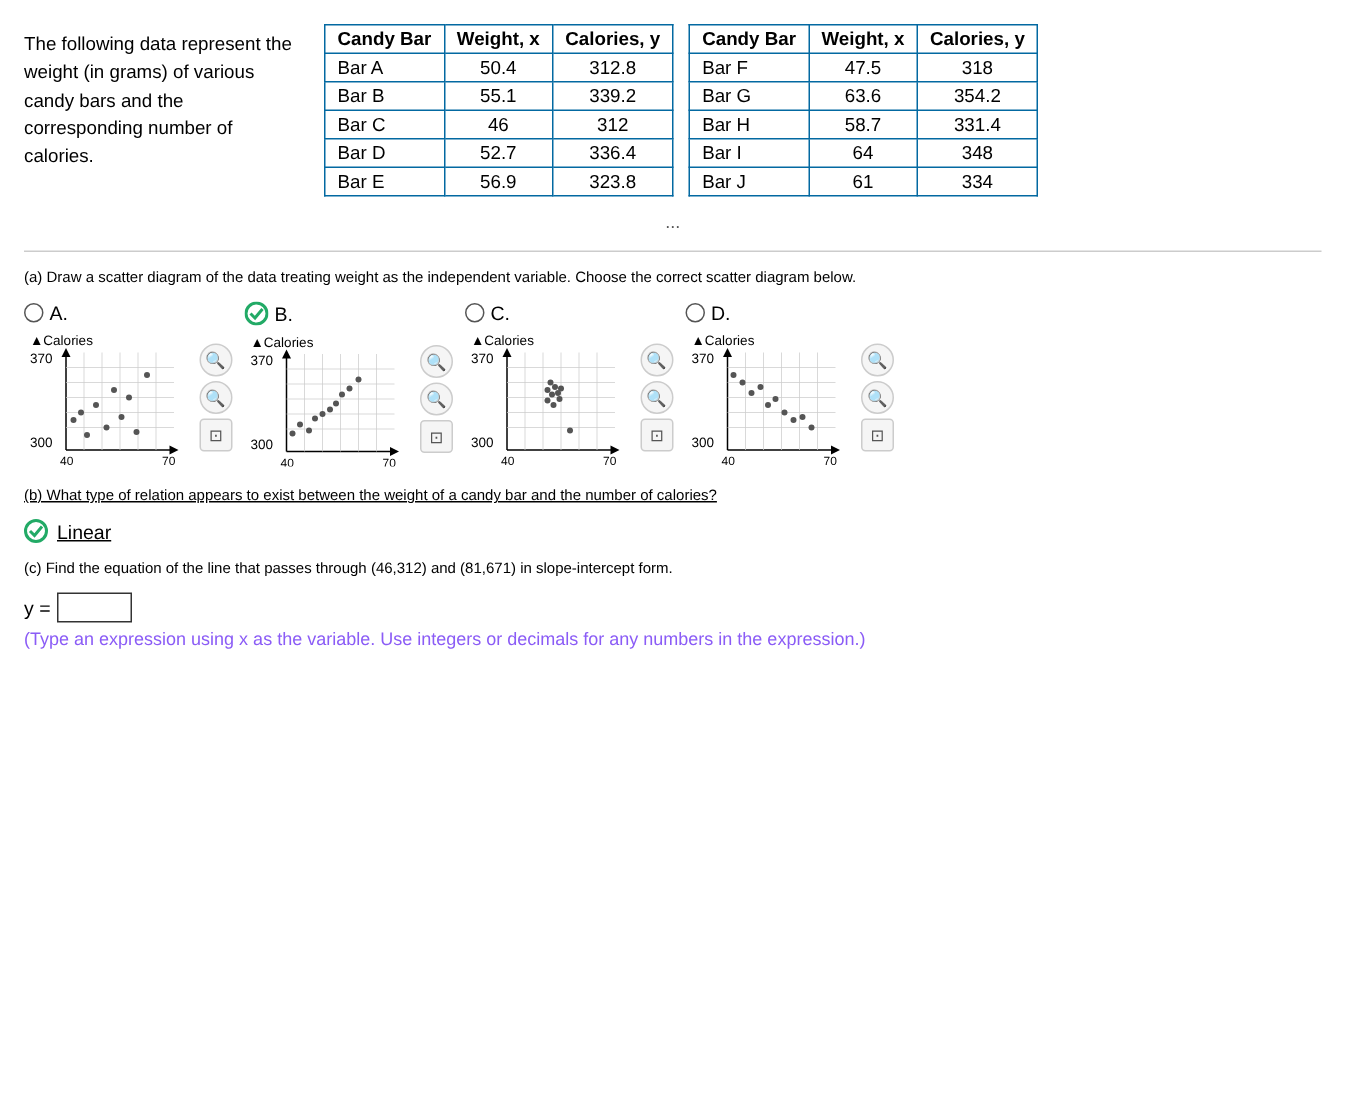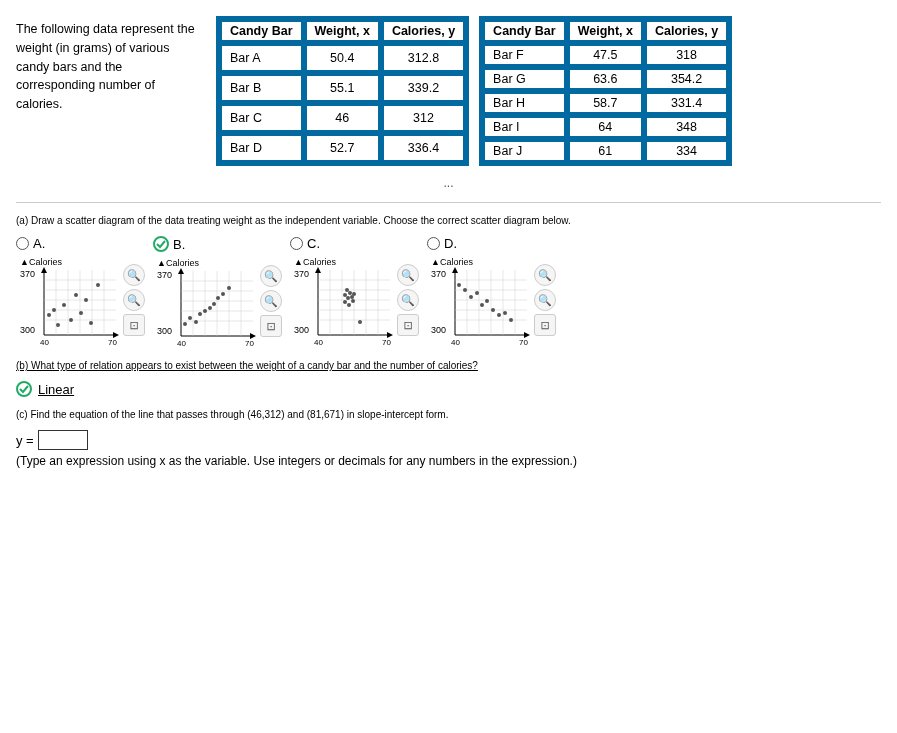--- a/index.html
+++ b/index.html
@@ -26,21 +26,21 @@
     }
     .tables-container {
       display: flex;
       gap: 10px;
     }
     table {
       border-collapse: collapse;
       font-size: 12.5px;
     }
     table th, table td {
-      border: 6px solid #0369a1;
+      border: 1px solid #0369a1;
       padding: 2px 8px;
       text-align: center;
       white-space: nowrap;
     }
     table th {
       font-weight: bold;
       background: #fff;
     }
     td:first-child {
       text-align: left;
@@ -90,21 +90,21 @@
       border-radius: 50%;
       border: 1.5px solid #555;
       display: inline-block;
       flex-shrink: 0;
       position: relative;
     }
 
     
     .chart-wrapper {
       display: flex;
-      gap: 2px;
+      gap: 12px;
       align-items: center;
     }
     .chart-with-buttons {
       display: flex;
       flex-direction: column;
       gap: 3px;
     }
     .chart-buttons-col {
       display: flex;
       flex-direction: column;
@@ -162,21 +162,21 @@
       font-size: 13px;
     }
     .answer-box {
       border: 1px solid #333;
       width: 50px;
       height: 20px;
       display: inline-block;
     }
     .note-text {
       font-size: 12px;
-      color: #000000;
+      color: #8b5cf6;
     }
 
     .checkmark-svg {
       width: 16px;
       height: 16px;
     }
   </style>
 </head>
 <body>
 
@@ -207,20 +207,25 @@
           </tr>
           <tr>
             <td>Bar C</td>
             <td>46</td>
             <td>312</td>
           </tr>
           <tr>
             <td>Bar D</td>
             <td>52.7</td>
             <td>336.4</td>
+          </tr>
+          <tr>
+            <td>Bar E</td>
+            <td>56.9</td>
+            <td>323.8</td>
           </tr>
         </tbody>
     </table>
 
     <table>
       <thead>
         <tr>
           <th>Candy Bar</th>
           <th>Weight, x</th>
           <th>Calories, y</th>

